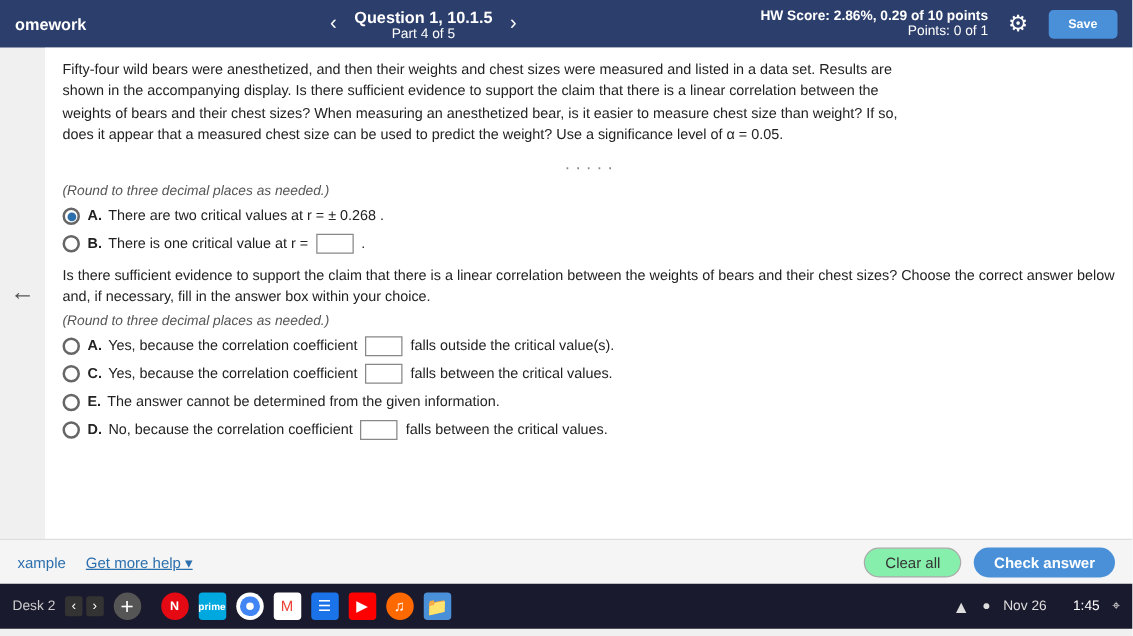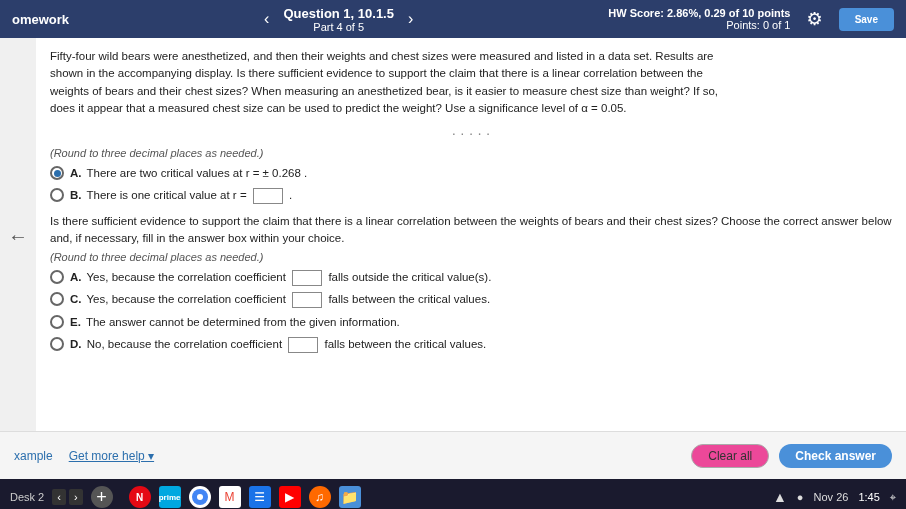--- a/index.html
+++ b/index.html
@@ -160,27 +160,27 @@
     }
 
     
     .bottom-bar {
       background: #f5f5f5;
       border-top: 1px solid #ddd;
       display: flex;
       align-items: center;
       justify-content: space-between;
       padding: 8px 14px;
-      height: 48px;
+      height: 36px;
     }
     .bottom-left { display: flex; gap: 16px; font-size: 12px; color: #2c6fad; }
     .bottom-link { cursor: pointer; text-decoration: underline; }
     .bottom-right { display: flex; gap: 10px; }
     .clear-btn {
-      background: #ec4899;
+      background: #86efac;
       border: 1px solid #aaa;
       border-radius: 20px;
       padding: 0 16px;
       font-size: 12px;
       cursor: pointer;
       color: #333;
     }
     .check-btn {
       background: #4a90d9;
       border: none;
@@ -210,21 +210,21 @@
     .task-icon { width: 22px; height: 22px; border-radius: 50%; display: flex; align-items: center; justify-content: center; font-size: 14px; cursor: pointer; }
     .task-icon.netflix { background: #e50914; color: white; font-weight: bold; font-size: 10px; }
     .task-icon.prime { background: #00a8e0; color: white; font-size: 9px; font-weight: bold; border-radius: 3px; }
     .task-icon.chrome { background: white; color: #4285f4; font-size: 14px; border-radius: 50%; }
     .task-icon.gmail { background: white; color: #ea4335; font-size: 12px; border-radius: 3px; }
     .task-icon.gdocs { background: #1a73e8; color: white; font-size: 12px; border-radius: 3px; }
     .task-icon.youtube { background: #ff0000; color: white; font-size: 12px; border-radius: 3px; }
     .task-icon.music { background: #ff6900; color: white; font-size: 12px; border-radius: 50%; }
     .task-icon.files { background: #4a90d9; color: white; font-size: 14px; border-radius: 3px; }
     .taskbar-right { margin-left: auto; display: flex; align-items: center; gap: 10px; color: #ddd; font-size: 11px; }
-    .taskbar-time { color: white; font-size: 11px; }
+    .taskbar-time { color: white; font-size: 11px; margin-left: 11px; }
     .sys-icon { font-size: 14px; }
   </style>
 </head>
 <body>
 
 <div class="top-bar">
   <div class="top-bar-left">
     <span>omework</span>
   </div>
   <div class="top-bar-center">

